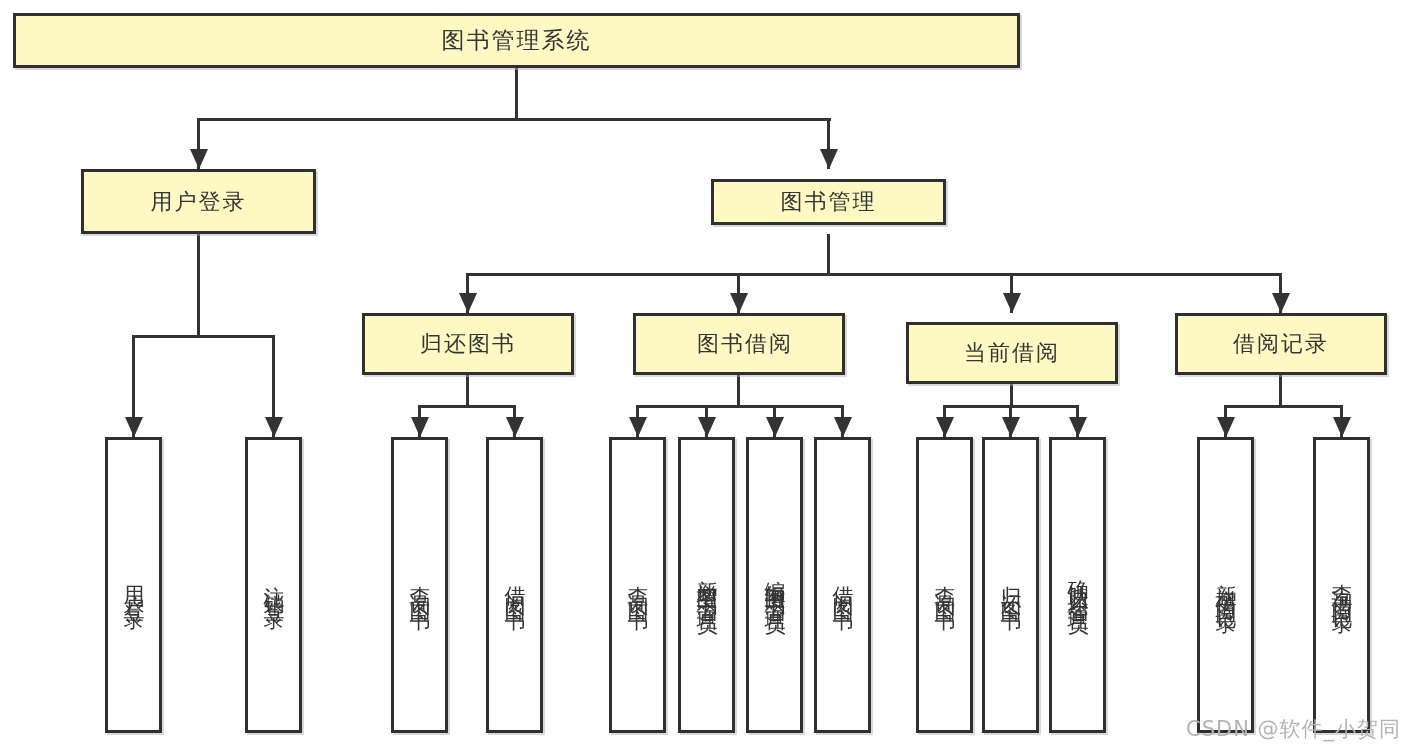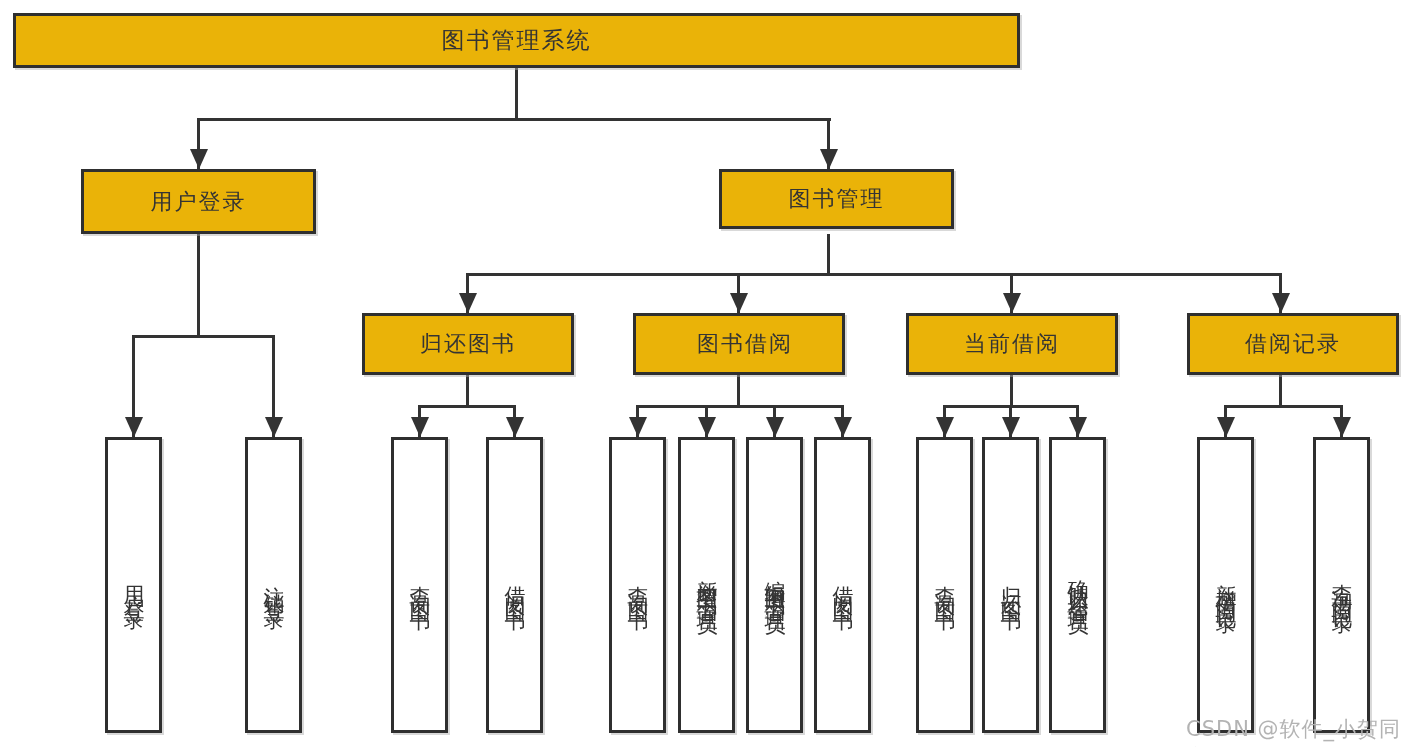--- a/index.html
+++ b/index.html
@@ -6,21 +6,21 @@
   #canvas{
     position:relative;
     width:1405px;height:747px;
     background:#ffffff;
     overflow:hidden;
     font-family:"DejaVu Sans","Liberation Sans",sans-serif;
     color:#333333;
   }
   .box{
     position:absolute;box-sizing:border-box;
-    border:3px solid #2f2f2f;background:#eab308;
+    border:3px solid #2f2f2f;background:#fef9c3;
     display:flex;align-items:center;justify-content:center;
     font-size:22px;letter-spacing:2px;color:#343434;
     box-shadow:2px 2px 0 rgba(170,170,170,0.45);
   }
   .vbox{
     position:absolute;box-sizing:border-box;
     width:57px;height:296px;top:437px;
     border:3px solid #2f2f2f;background:#ffffff;
     display:flex;align-items:center;justify-content:center;
     writing-mode:vertical-rl;
@@ -82,26 +82,26 @@
   <div class="drop" style="left:1076px;top:405px;height:32px;"></div>
 
   <div class="v" style="left:1279px;top:375px;height:32px;"></div>
   <div class="h" style="left:1224px;top:405px;width:119px;"></div>
   <div class="drop" style="left:1224px;top:405px;height:32px;"></div>
   <div class="drop" style="left:1340px;top:405px;height:32px;"></div>
 
   <div class="box" style="left:13px;top:13px;width:1007px;height:55px;font-size:23px;">图书管理系统</div>
 
   <div class="box" style="left:81px;top:169px;width:235px;height:65px;">用户登录</div>
-  <div class="box" style="left:711px;top:169px;width:235px;height:60px;margin-left:8px;">图书管理</div>
+  <div class="box" style="left:711px;top:179px;width:235px;height:46px;">图书管理</div>
 
   <div class="box" style="left:362px;top:313px;width:212px;height:62px;">归还图书</div>
   <div class="box" style="left:633px;top:313px;width:212px;height:62px;padding-left:12px;">图书借阅</div>
-  <div class="box" style="left:906px;top:313px;width:212px;height:62px;">当前借阅</div>
-  <div class="box" style="left:1175px;top:313px;width:212px;height:62px;margin-left:12px;">借阅记录</div>
+  <div class="box" style="left:906px;top:322px;width:212px;height:62px;">当前借阅</div>
+  <div class="box" style="left:1175px;top:313px;width:212px;height:62px;">借阅记录</div>
 
   <div class="vbox" style="left:105px;">用户登录</div>
   <div class="vbox" style="left:245px;">注销登录</div>
 
   <div class="vbox" style="left:391px;">查询图书</div>
   <div class="vbox" style="left:486px;">借阅图书</div>
 
   <div class="vbox" style="left:609px;">查询图书</div>
   <div class="vbox" style="left:678px;letter-spacing:5px;">新增图书（管理员）</div>
   <div class="vbox" style="left:746px;letter-spacing:5px;">编辑图书（管理员）</div>

